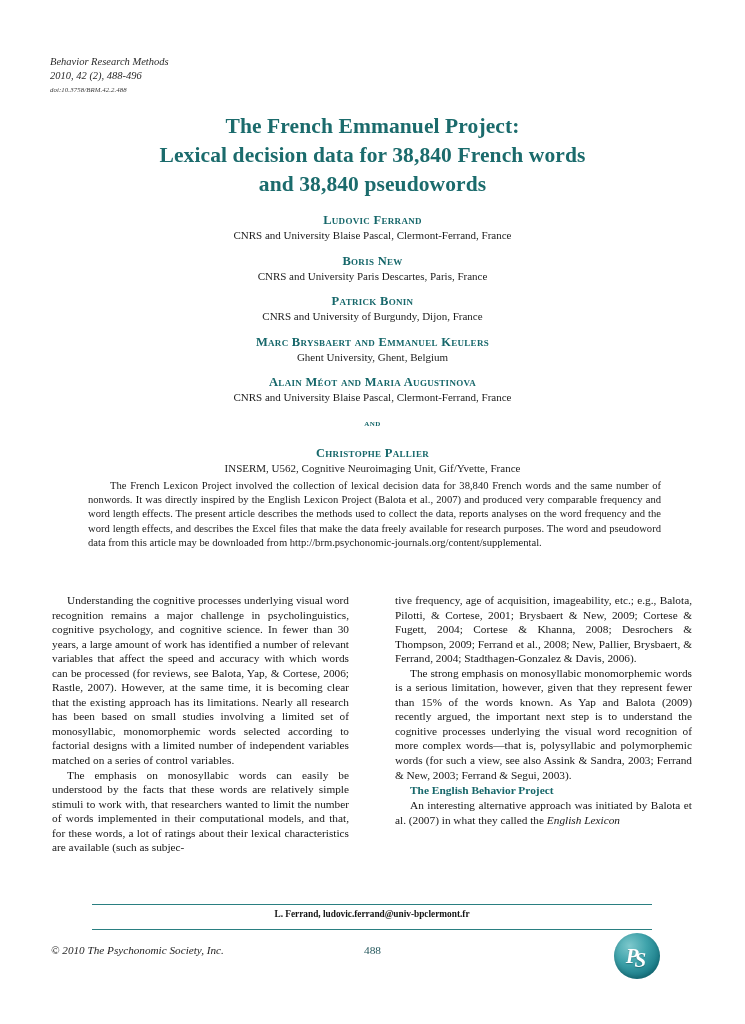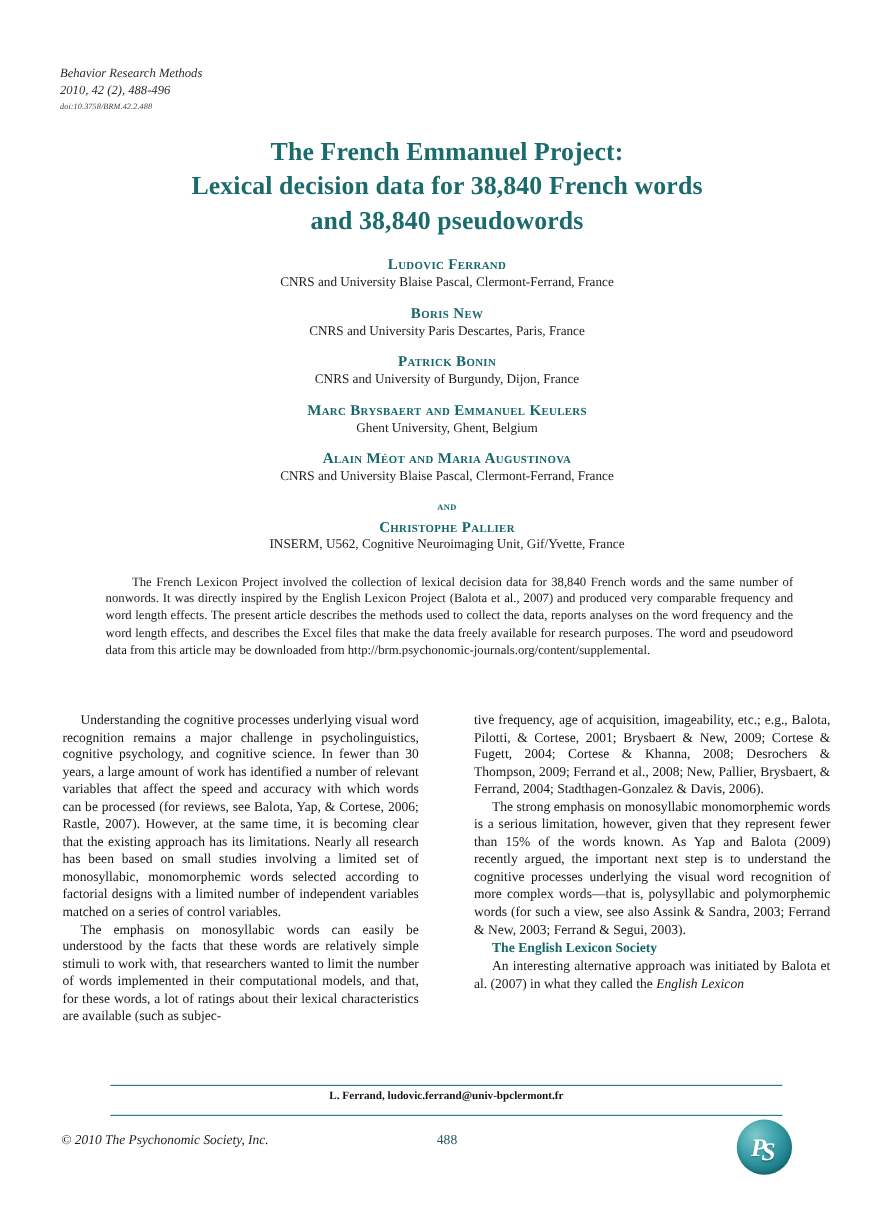--- a/index.html
+++ b/index.html
@@ -80,21 +80,21 @@
     line-height: 15px;
     color: #1c1c1c;
   }
   .and-sep {
     color: #16676a;
     font-weight: bold;
     font-variant: small-caps;
     font-size: 9.5px;
     line-height: 14px;
     letter-spacing: 0.4px;
-    margin-bottom: 2px;
+    margin-bottom: 16px;
   }
 
   
   .abstract {
     position: absolute;
     left: 88px;
     top: 479px;
     width: 573px;
     font-size: 10.6px;
     line-height: 14.2px;
@@ -271,21 +271,21 @@
   <div class="columns">
 
     <div class="col left">
       <p>Understanding the cognitive processes underlying visual word recognition remains a major challenge in psycholinguistics, cognitive psychology, and cognitive science. In fewer than 30 years, a large amount of work has identified a number of relevant variables that affect the speed and accuracy with which words can be processed (for reviews, see Balota, Yap, &amp; Cortese, 2006; Rastle, 2007). However, at the same time, it is becoming clear that the existing approach has its limitations. Nearly all research has been based on small studies involving a limited set of monosyllabic, monomorphemic words selected according to factorial designs with a limited number of independent variables matched on a series of control variables.</p>
       <p>The emphasis on monosyllabic words can easily be understood by the facts that these words are relatively simple stimuli to work with, that researchers wanted to limit the number of words implemented in their computational models, and that, for these words, a lot of ratings about their lexical characteristics are available (such as subjec-</p>
     </div>
 
     <div class="col right">
       <p class="no-indent">tive frequency, age of acquisition, imageability, etc.; e.g., Balota, Pilotti, &amp; Cortese, 2001; Brysbaert &amp; New, 2009; Cortese &amp; Fugett, 2004; Cortese &amp; Khanna, 2008; Desrochers &amp; Thompson, 2009; Ferrand et al., 2008; New, Pallier, Brysbaert, &amp; Ferrand, 2004; Stadthagen-Gonzalez &amp; Davis, 2006).</p>
       <p>The strong emphasis on monosyllabic monomorphemic words is a serious limitation, however, given that they represent fewer than 15% of the words known. As Yap and Balota (2009) recently argued, the important next step is to understand the cognitive processes underlying the visual word recognition of more complex words—that is, polysyllabic and polymorphemic words (for such a view, see also Assink &amp; Sandra, 2003; Ferrand &amp; New, 2003; Ferrand &amp; Segui, 2003).</p>
-      <p class="sec-head">The English Lexicon Society</p>
+      <p class="sec-head">The English Behavior Project</p>
       <p><span>An interesting alternative approach was initiated by Balota et al. (2007) in what they called the </span><span class="it">English Lexicon</span></p>
     </div>
 
   </div>
 
   <div class="foot-rule top"></div>
   <div class="correspondence">L. Ferrand, ludovic.ferrand@univ-bpclermont.fr</div>
   <div class="foot-rule bottom"></div>
 
   <div class="copyright">© 2010 The Psychonomic Society, Inc.</div>

